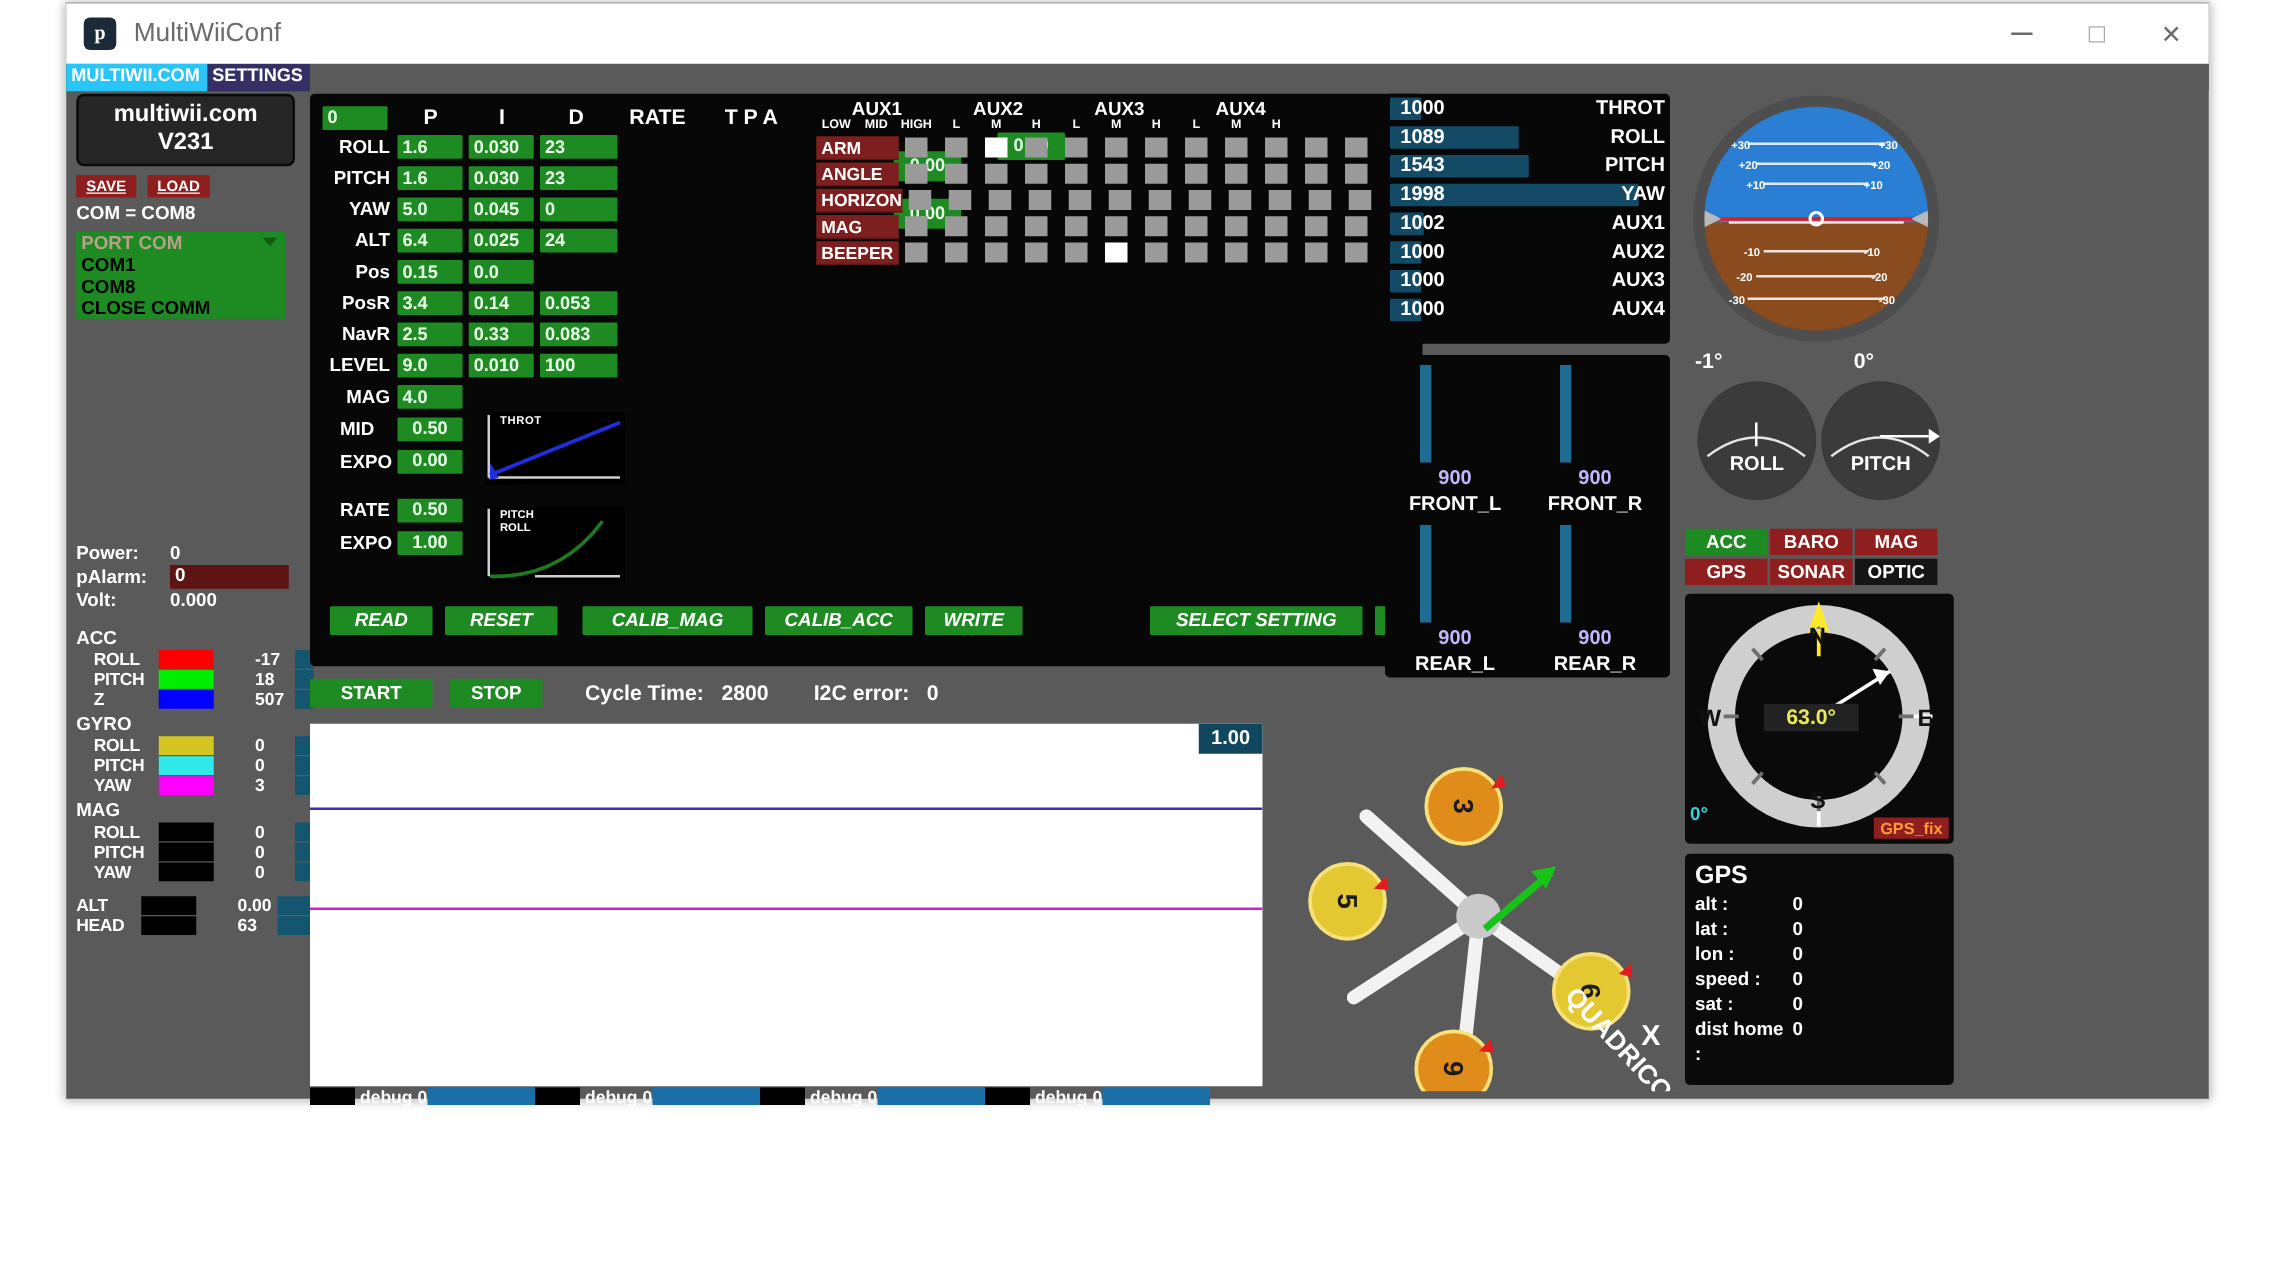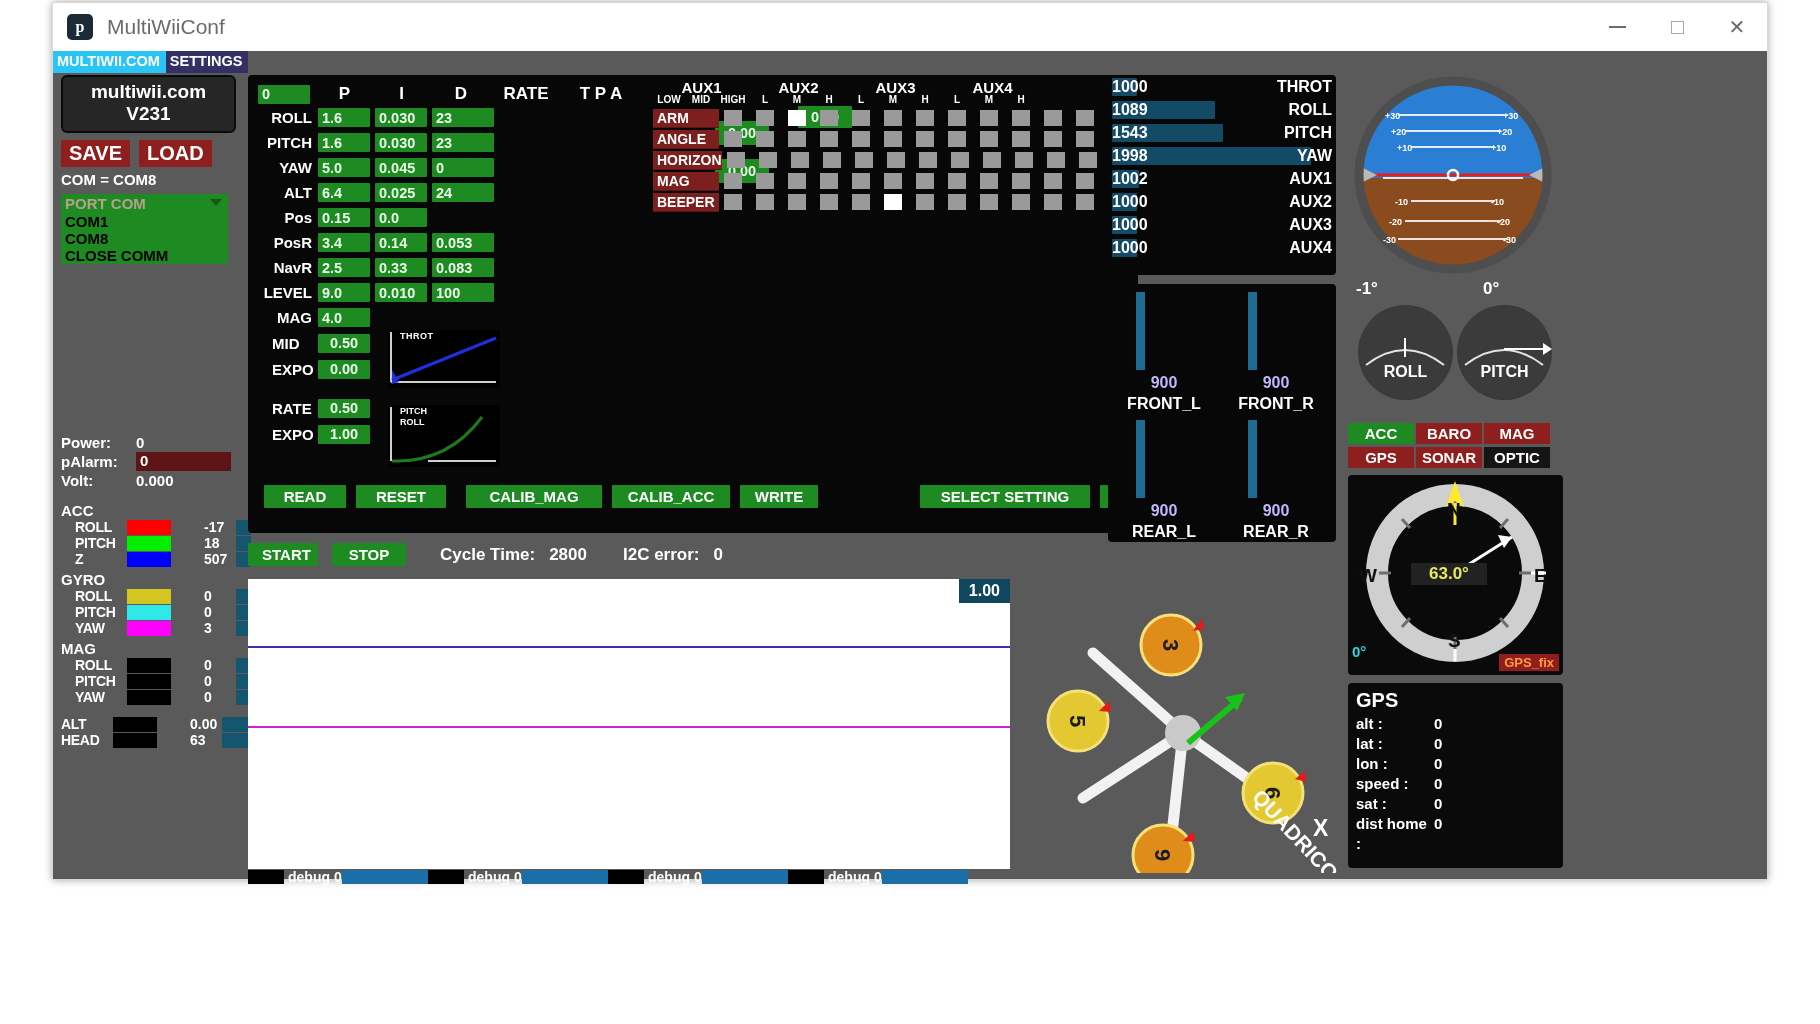--- a/index.html
+++ b/index.html
@@ -45,22 +45,22 @@
     border-radius:1px;
   }
   
   .left-col { position:absolute; left:8px; top:72px; width:175px; }
   .version-box {
     background:#262626;border:2px solid #0a0a0a;border-radius:6px;
     padding:4px 0 6px 0;text-align:center;
   }
   .version-box div { color:#fff;font-weight:bold;font-size:19px;line-height:22px; }
   .redbtn {
-    background:#8f1f1f;color:#ffffff;font-weight:bold;font-size:20px;
-    padding:2px 8px;display:inline-block;border-radius:1px;
+    background:#8f1f1f;color:#ffffff;font-weight:bold;font-size:12px;
+    padding:2px 8px;display:inline-block;border-radius:1px;text-decoration:underline;
   }
   .com-text { color:#ffffff;font-weight:bold;font-size:15px;margin-top:4px;}
   .combo {
     background:#1e8a22;margin-top:6px;position:relative;width:167px;
   }
   .combo .sel {
     color:#b9a08e;font-weight:bold;font-size:15px;padding:1px 4px;
     background:#1e8a22;
   }
   .combo .opt { color:#000000;font-weight:bold;font-size:15px;padding:0 4px;}
@@ -95,21 +95,21 @@
   .cell { width:52px;margin-right:5px;}
   .cell.wide { width:62px; }
   
   .expo-wrap { position:absolute;left:10px;top:255px;}
   .expo-row { display:flex;align-items:center;height:26px;}
   .expo-row .k { width:60px;color:#fff;font-weight:bold;font-size:15px;}
   .graph {
     position:absolute;width:112px;height:58px;background:#000;
   }
   
-  .act-row { position:absolute;left:16px;top:410px;display:flex;gap:10px;align-items:flex-start;}
+  .act-row { position:absolute;left:16px;top:410px;display:flex;gap:10px;align-items:flex-start;font-style:italic;}
   .abtn {
     background:#1e8a22;color:#fff;font-weight:bold;font-size:15px;
     padding:3px 14px;border-radius:1px;
   }
   
   .aux-area { position:absolute;left:405px;top:4px;width:455px;}
   .aux-hdr { display:flex; }
   .aux-grp { width:97px;text-align:center;color:#fff;font-weight:bold;font-size:15px;}
   .aux-sub { display:flex;margin-top:-2px;}
   .aux-sub span { width:32px;text-align:center;color:#fff;font-weight:bold;font-size:10px;}
@@ -133,21 +133,21 @@
     font-weight:bold;font-size:16px;padding:3px 10px;
   }
   .dbg-bar { position:absolute;left:195px;top:866px;width:762px;height:16px;display:flex;}
   .dbg-unit { display:flex;align-items:center;width:180px;}
   .dbg-sw { width:36px;height:14px;background:#000;}
   .dbg-t { color:#fff;font-weight:bold;font-size:14px;padding:0 4px;}
   .dbg-v { color:#fff;font-weight:bold;font-size:14px;}
   .dbg-bg { flex:1;height:14px;background:#1b6fa8;}
   
   .rc-panel { position:absolute;left:1055px;top:72px;width:228px;height:200px;background:#070707;border-radius:4px;}
-  .rc-row { display:flex;align-items:center;height:23px;padding:0 4px;}
+  .rc-row { display:flex;align-items:center;height:23px;padding:0 4px;text-align:center;}
   .rc-val { color:#ffffff;font-weight:bold;font-size:16px;width:52px;z-index:2;}
   .rc-track { position:absolute;left:4px;height:18px;background:#134a66;border-radius:1px;}
   .rc-name { margin-left:auto;color:#fff;font-weight:bold;font-size:16px;z-index:2;}
   
   .motor-panel { position:absolute;left:1055px;top:281px;width:228px;height:258px;background:#070707;border-radius:4px;}
   .motor-cell { position:absolute;width:112px;height:128px;}
   .motor-bar { position:absolute;width:9px;background:#1f6c92;left:28px;}
   .motor-val { position:absolute;width:112px;text-align:center;color:#c4b5fd;font-weight:bold;font-size:16px;}
   .motor-lab { position:absolute;width:112px;text-align:center;color:#fff;font-weight:bold;font-size:16px;}
   
@@ -540,21 +540,21 @@
               <span class="chk"></span>
               <span class="chk"></span>
               <span class="chk"></span>
             </span>
           </div>
         </div>
     </div>
   </div>
 
   <div class="ctrl-bar">
-    <span class="abtn" style="width:70px;text-align:center">START</span>
+    <span class="abtn" style="width:98px;text-align:center">START</span>
     <span class="abtn" style="width:74px;text-align:center">STOP</span>
     <span class="ctxt" style="margin-left:20px">Cycle Time:</span>
     <span class="ctxt">2800</span>
     <span class="ctxt" style="margin-left:22px">I2C error:</span>
     <span class="ctxt">0</span>
   </div>
 
   <div class="plot">
     <div class="plot-tag">1.00</div>
     <svg width="762" height="290" style="position:absolute;left:0;top:0">

